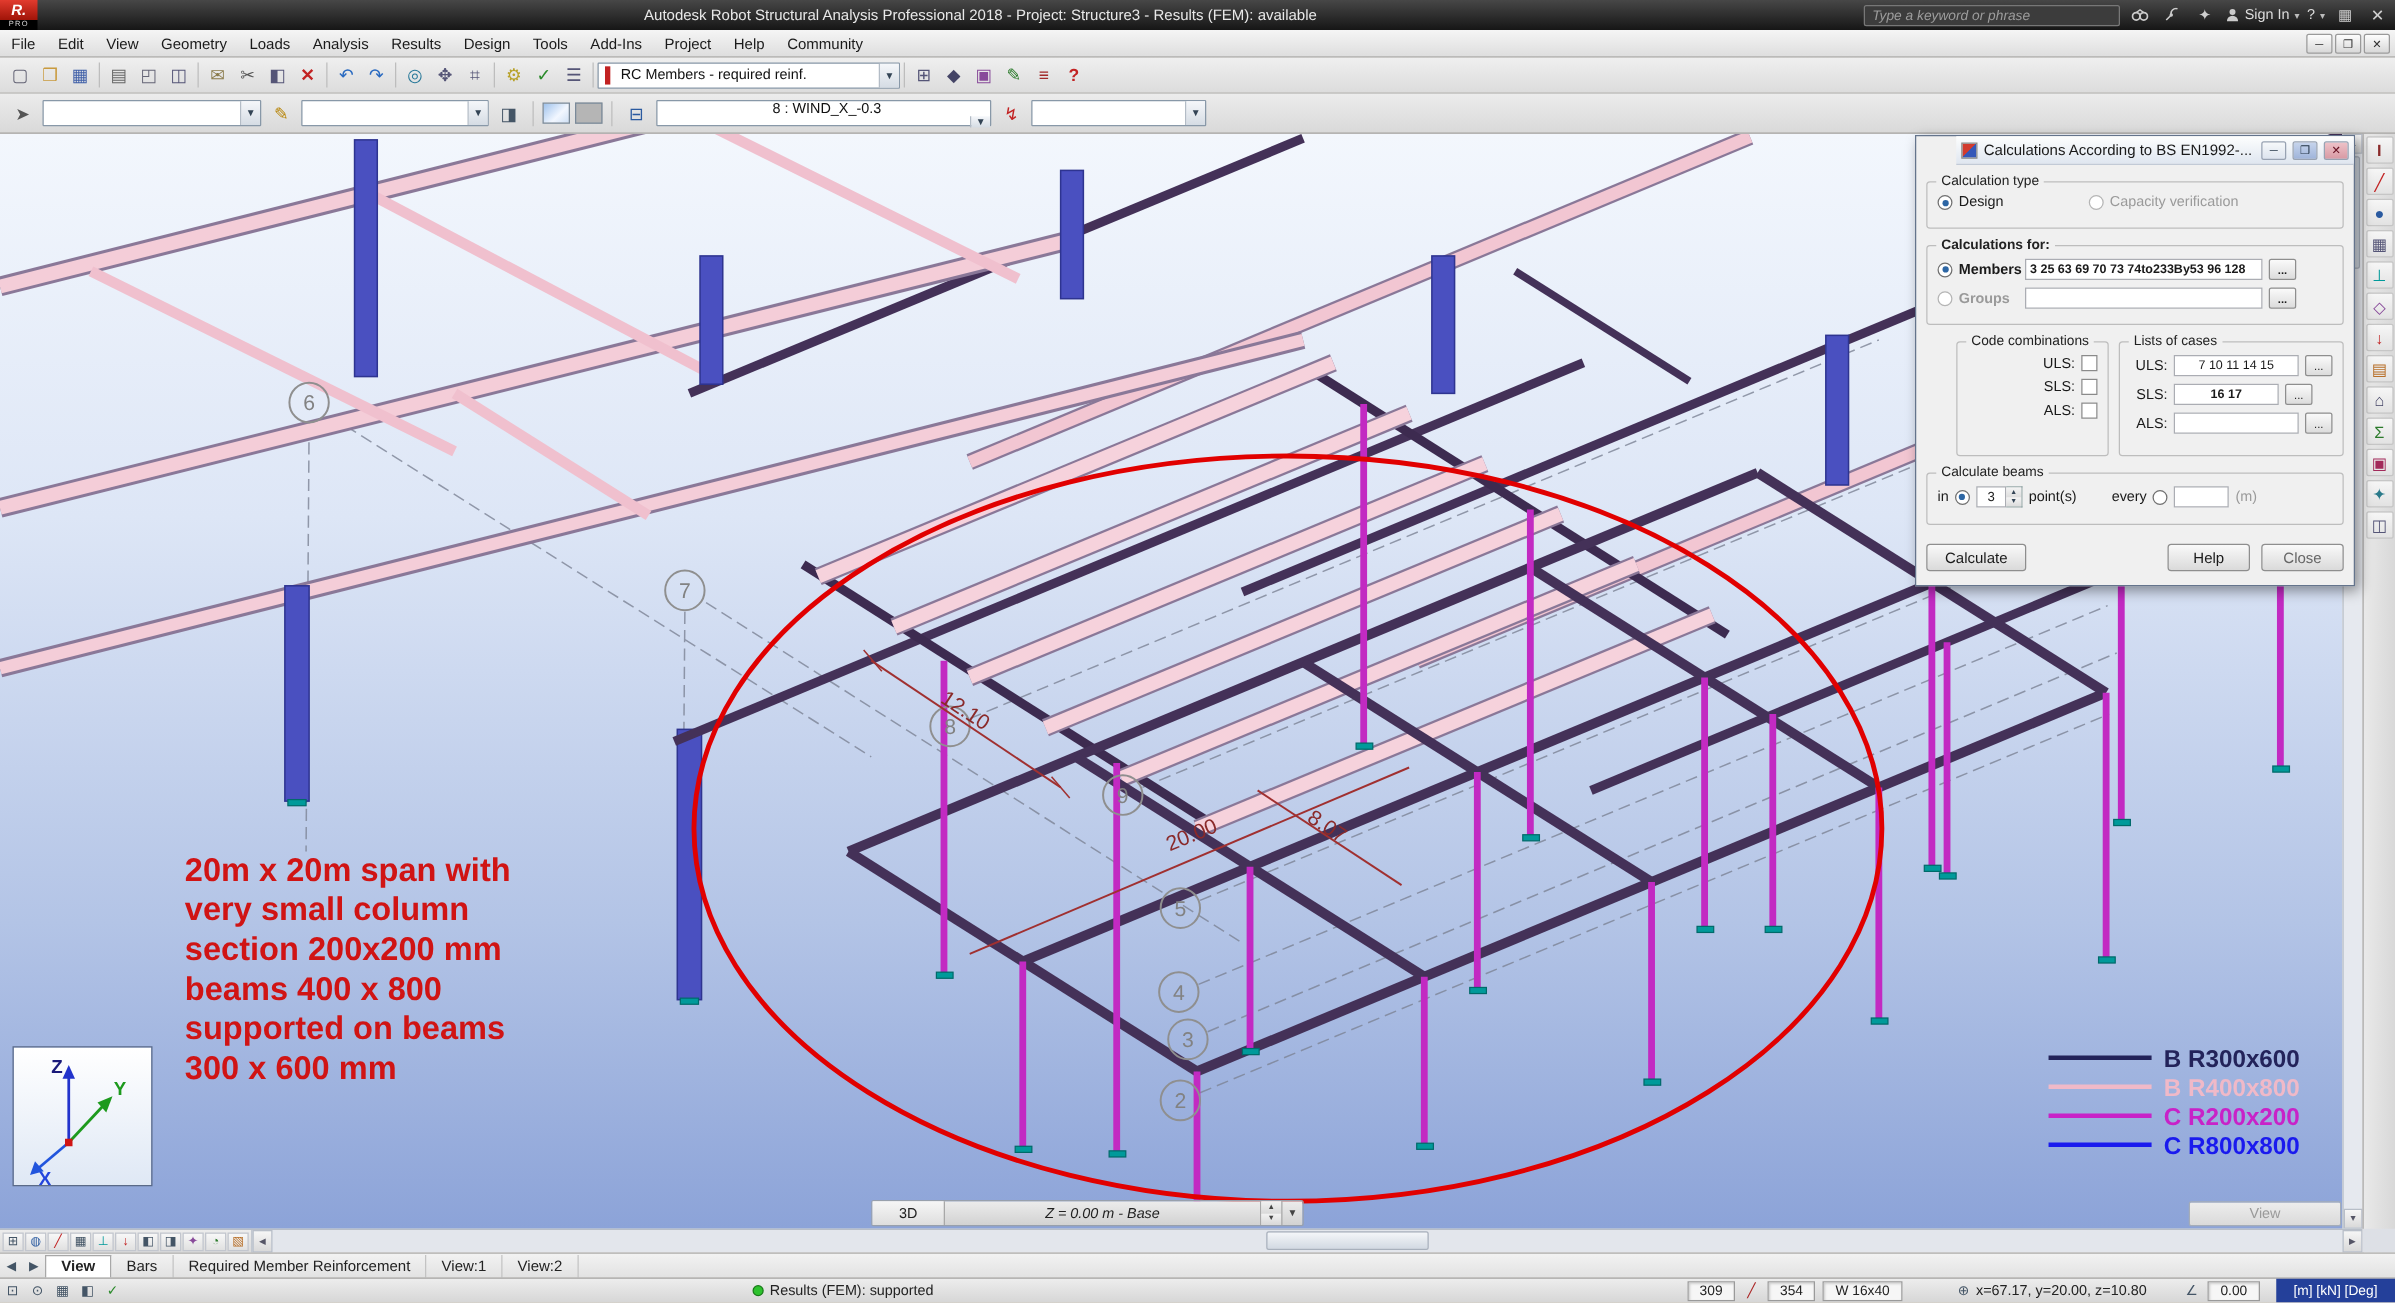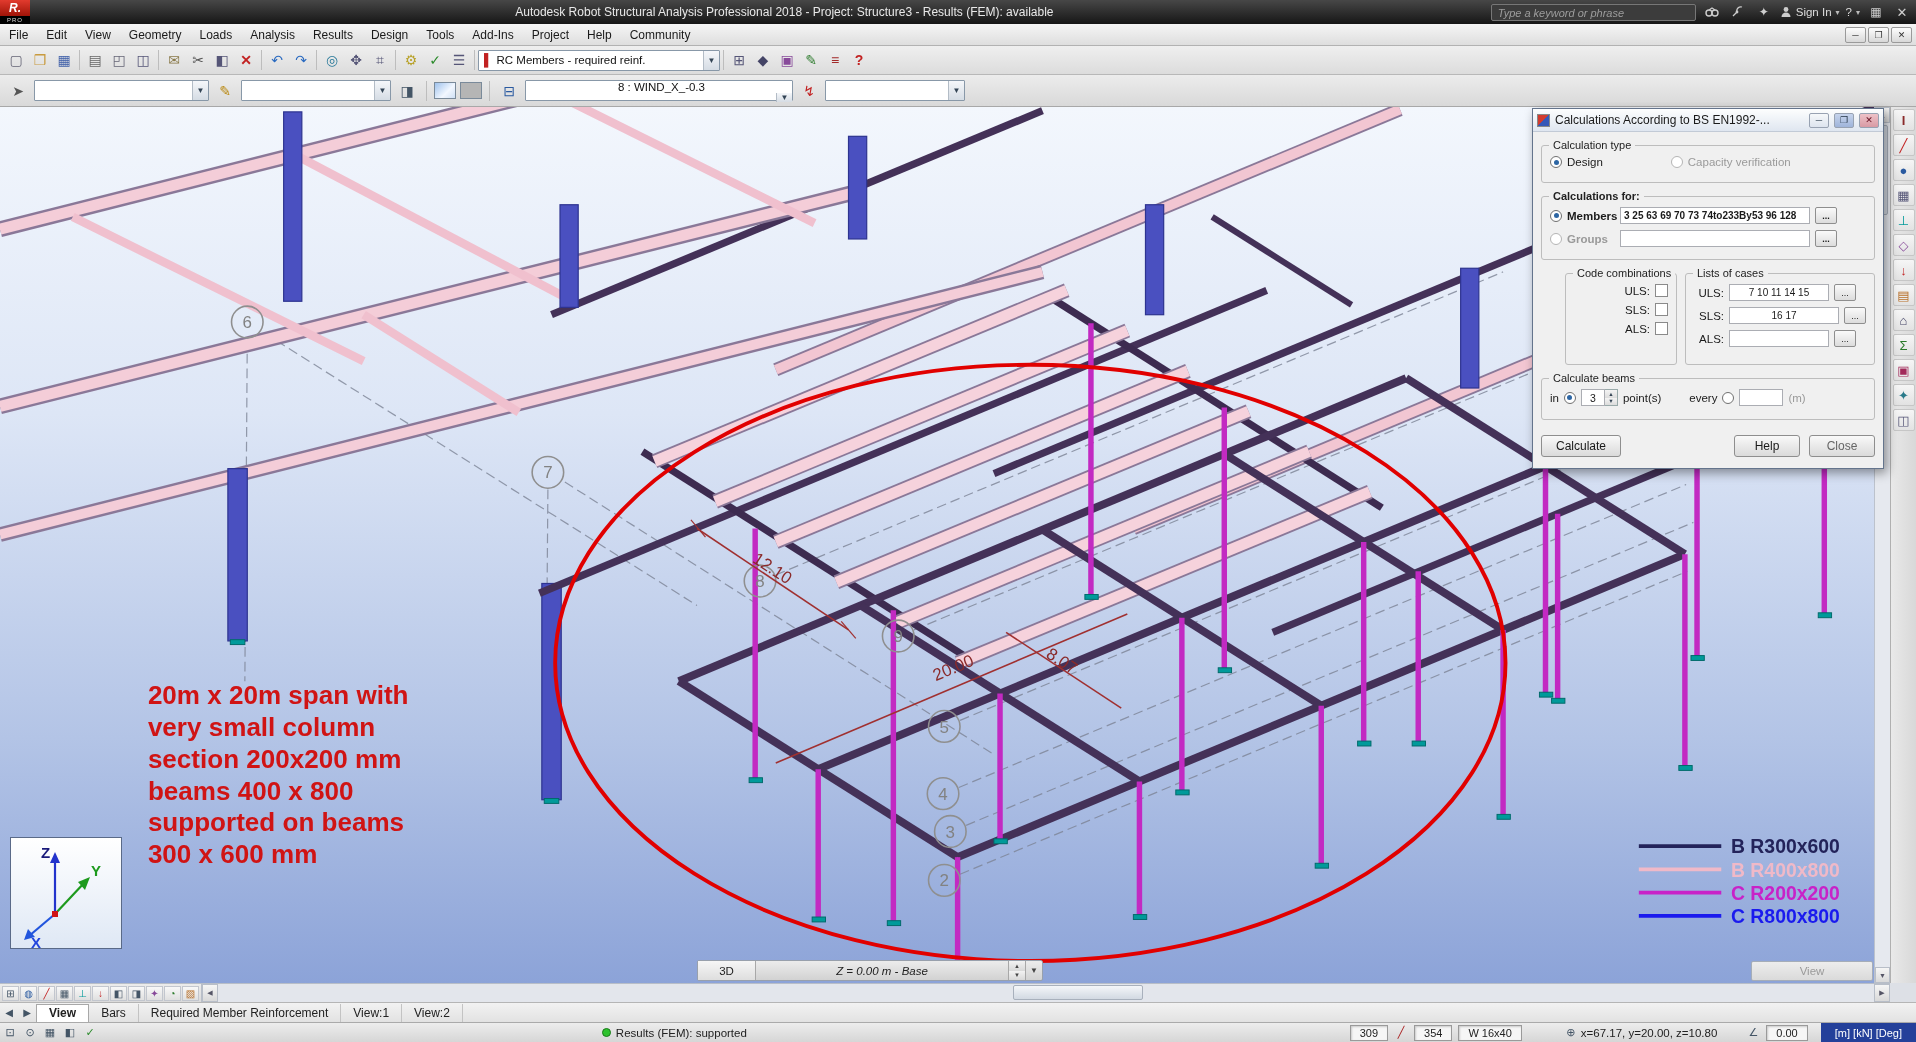--- a/index.html
+++ b/index.html
@@ -75,21 +75,21 @@
 
   
   .statusbar { position:absolute; top:1022px; left:0; width:1916px; height:20px; background:linear-gradient(#ededed,#d6d6d6); border-top:1px solid #aaa; display:flex; align-items:center; font-size:11.5px; color:#222; }
   .st-ic { width:20px; height:17px; display:flex; align-items:center; justify-content:center; font-size:11px; color:#456; }
   .green-dot { width:9px; height:9px; border-radius:50%; background:#2ec22e; border:1px solid #1a7a1a; margin:0 5px 0 2px; }
   .sunken { border:1px solid #9a9a9a; background:#f6f6f6; box-shadow:inset 1px 1px 2px rgba(0,0,0,.18); padding:0 9px; height:16px; display:flex; align-items:center; font-size:11px; margin:0 3px; }
   .units-box { margin-left:10px; background:#24409a; color:#fff; height:100%; display:flex; align-items:center; padding:0 14px; font-size:11px; }
 
   
   .dialog { position:absolute; left:1532px; top:108px; width:352px; height:361px; background:#f0f0f0; border:1px solid #64748c; box-shadow:3px 4px 10px rgba(0,0,0,.4); z-index:60; font-size:11.5px; color:#1a1a1a; }
-  .dlg-title { height:23px; background:linear-gradient(#fdfefe,#dfe6f0); border-bottom:1px solid #c2cad6; display:flex; align-items:center; padding:0 4px; gap:5px; }
+  .dlg-title { height:23px; background:linear-gradient(#fdfefe,#dfe6f0); border-bottom:1px solid #c2cad6; display:flex; align-items:center; padding:0 4px; gap:5px;margin-left:32px; }
   .dlg-icon { width:13px; height:13px; background:linear-gradient(135deg,#d23b2e 50%,#3658b8 50%); border:1px solid #888; }
   .dlg-title-text { font-size:12px; flex:1; white-space:nowrap; overflow:hidden; }
   .dlg-btn { width:20px; height:15px; border:1px solid #98a2b2; font-size:9px; display:flex; align-items:center; justify-content:center; border-radius:2px; }
   .dlg-btn.min { background:linear-gradient(#f6f8fa,#dde4ee); color:#345; }
   .dlg-btn.max { background:linear-gradient(#c6d4ec,#9fb4da); color:#234; }
   .dlg-btn.cls { background:linear-gradient(#eec2c8,#d89aa4); color:#612; }
   .dlg-body { padding:10px 8px 8px 8px; }
   .group { position:relative; border:1px solid #bdbdbd; border-radius:3px; padding:10px 8px 6px 8px; }
   .group .glabel { position:absolute; top:-7px; left:7px; background:#f0f0f0; padding:0 4px; font-size:11px; color:#222; }
   .radio { width:12px; height:12px; border-radius:50%; border:1px solid #707070; background:#fff; position:relative; flex:0 0 auto; }
@@ -576,21 +576,21 @@
       </div>
       <div class="group" style="flex:1; height:92px;">
         <span class="glabel">Lists of cases</span>
         <div class="dlg-row">
           <span style="width:30px; text-align:right;">ULS:</span>
           <span class="field" style="width:100px; justify-content:center;">7 10 11 14 15</span>
           <span class="browse">...</span>
         </div>
         <div class="dlg-row">
           <span style="width:30px; text-align:right;">SLS:</span>
-          <span class="field" style="width:110px; justify-content:center;">16 17</span>
+          <span class="field" style="width:84px; justify-content:center;font-weight:bold;">16 17</span>
           <span class="browse">...</span>
         </div>
         <div class="dlg-row">
           <span style="width:30px; text-align:right;">ALS:</span>
           <span class="field" style="width:100px;"></span>
           <span class="browse">...</span>
         </div>
       </div>
     </div>
 

